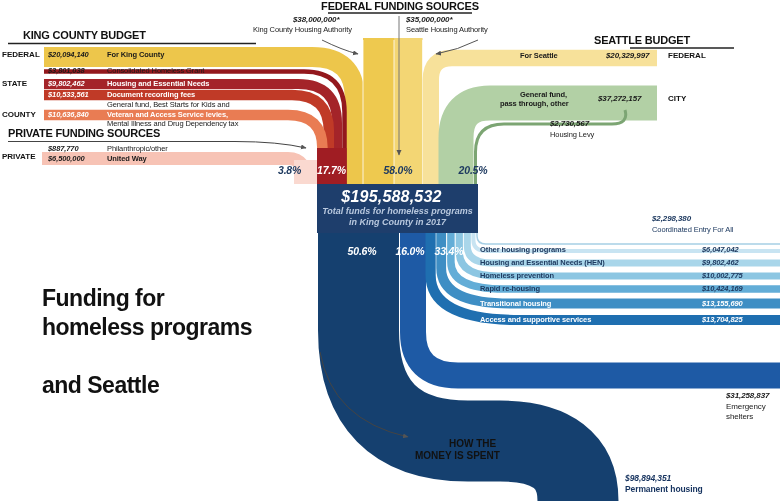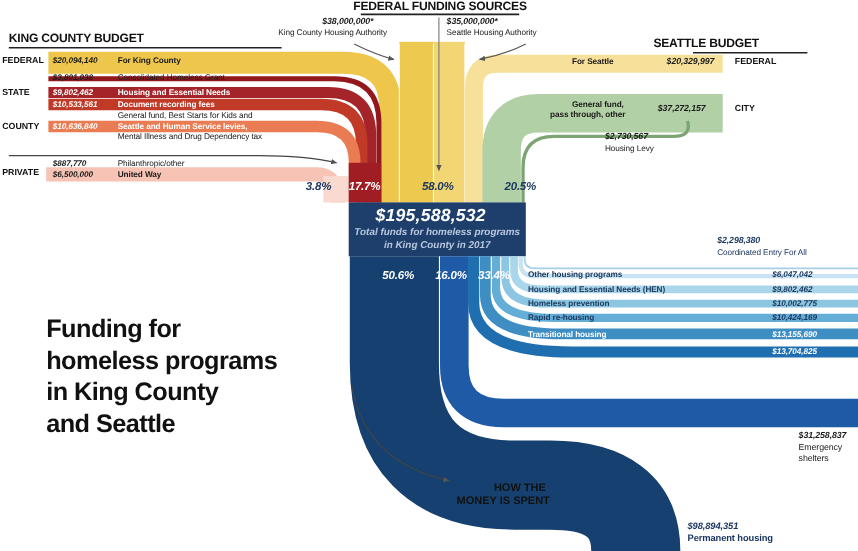--- a/index.html
+++ b/index.html
@@ -66,22 +66,23 @@
     <line x1="328" y1="13" x2="472" y2="13" stroke="#222" stroke-width="1.6"></line>
     <line x1="630" y1="48" x2="734" y2="48" stroke="#222" stroke-width="1.4"></line>
 
     <path d="M 8 141.5 H 235 Q 278 141.5 306 148" fill="none" stroke="#444" stroke-width="1" marker-end="url(#ah)"></path>
     <path d="M 322 40 Q 342 50 358 54" fill="none" stroke="#555" stroke-width="1" marker-end="url(#ah)"></path>
     <path d="M 478 40 Q 458 50 436 54" fill="none" stroke="#555" stroke-width="1" marker-end="url(#ah)"></path>
     <path d="M 399 16 V 155" fill="none" stroke="#777" stroke-width="1" marker-end="url(#ah)"></path>
     <path d="M 320 352 Q 332 420 408 437" fill="none" stroke="#444" stroke-width="1" marker-end="url(#ah)"></path>
   </svg>
 
-  <div class="t hdr" style="left:8px;top:29px;">KING COUNTY BUDGET</div>
+  <div class="t hdr" style="left:23px;top:29px;">KING COUNTY BUDGET</div>
   <div class="t hdr c" style="left:300px;top:0px;width:200px;">FEDERAL FUNDING SOURCES</div>
+  <div class="t hdr" style="left:8px;top:127px;">PRIVATE FUNDING SOURCES</div>
   <div class="t hdr r" style="left:594px;top:34px;width:140px;">SEATTLE BUDGET</div>
 
   <div class="t row i r" style="left:293px;top:16px;width:100px;font-size:8px;">$38,000,000*</div>
   <div class="t row r" style="left:253px;top:26px;width:140px;">King County Housing Authority</div>
   <div class="t row i" style="left:406px;top:16px;font-size:8px;">$35,000,000*</div>
   <div class="t row" style="left:406px;top:26px;">Seattle Housing Authority</div>
 
   <div class="t cat r" style="left:2px;top:51px;width:40px;">FEDERAL</div>
   <div class="t row i" style="left:48px;top:51px;">$20,094,140</div>
   <div class="t row b" style="left:107px;top:51px;">For King County</div>
@@ -92,21 +93,21 @@
   <div class="t cat r" style="left:2px;top:80px;width:40px;">STATE</div>
   <div class="t row i w" style="left:48px;top:80px;">$9,802,462</div>
   <div class="t row b w" style="left:107px;top:80px;">Housing and Essential Needs</div>
 
   <div class="t row i w" style="left:48px;top:91px;">$10,533,561</div>
   <div class="t row b w" style="left:107px;top:91px;">Document recording fees</div>
 
   <div class="t cat r" style="left:2px;top:111px;width:40px;">COUNTY</div>
   <div class="t row i w" style="left:48px;top:111px;">$10,636,840</div>
   <div class="t row" style="left:107px;top:101px;">General fund, Best Starts for Kids and</div>
-  <div class="t row b w" style="left:107px;top:111px;">Seattle and Human Service levies,</div>
+  <div class="t row b w" style="left:107px;top:111px;">Veteran and Access Service levies,</div>
   <div class="t row" style="left:107px;top:120px;">Mental Illness and Drug Dependency tax</div>
 
   <div class="t cat r" style="left:2px;top:153px;width:40px;">PRIVATE</div>
   <div class="t row i" style="left:48px;top:145px;">$887,770</div>
   <div class="t row" style="left:107px;top:145px;">Philanthropic/other</div>
   <div class="t row i" style="left:48px;top:155px;">$6,500,000</div>
   <div class="t row b" style="left:107px;top:155px;">United Way</div>
 
   <div class="t row b r" style="left:520px;top:52px;width:80px;">For Seattle</div>
   <div class="t row i" style="left:606px;top:52px;font-size:8px;">$20,329,997</div>
@@ -143,30 +144,30 @@
 
   <div class="t row b navy r" style="left:480px;top:272px;width:218px;">Homeless prevention</div>
   <div class="t row i navy r" style="left:702px;top:272px;width:70px;">$10,002,775</div>
 
   <div class="t row b navy r" style="left:480px;top:285px;width:218px;">Rapid re-housing</div>
   <div class="t row i navy r" style="left:702px;top:285px;width:70px;">$10,424,169</div>
 
   <div class="t row b w r" style="left:480px;top:300px;width:218px;">Transitional housing</div>
   <div class="t row i w r" style="left:702px;top:300px;width:70px;">$13,155,690</div>
 
+  <div class="t row b w r" style="left:480px;top:316px;width:218px;">Access and supportive services</div>
   <div class="t row i w r" style="left:702px;top:316px;width:70px;">$13,704,825</div>
 
   <div class="t row i" style="left:726px;top:392px;font-size:8px;">$31,258,837</div>
   <div class="t row" style="left:726px;top:403px;font-size:8px;">Emergency</div>
   <div class="t row" style="left:726px;top:413px;font-size:8px;">shelters</div>
 
   <div class="t row i r" style="left:625px;top:474px;width:120px;font-size:8.5px;color:#16335f;">$98,894,351</div>
   <div class="t row b r" style="left:625px;top:485px;width:120px;font-size:8.5px;color:#16335f;">Permanent housing</div>
 
   <div class="t b" style="left:415px;top:438px;font-size:10px;color:#111;padding-left:34px;">HOW THE</div>
   <div class="t b" style="left:415px;top:450px;font-size:10px;color:#111;">MONEY IS SPENT</div>
 
   <div class="t title-line" style="left:42px;top:315px;">homeless programs</div>
   <div class="t title-line" style="left:42px;top:286px;">Funding for</div>
-  <div class="t title-line" style="left:42px;top:344px;">in King County</div>
   <div class="t title-line" style="left:42px;top:373px;">and Seattle</div>
 
 </div>
 
 </body></html>

